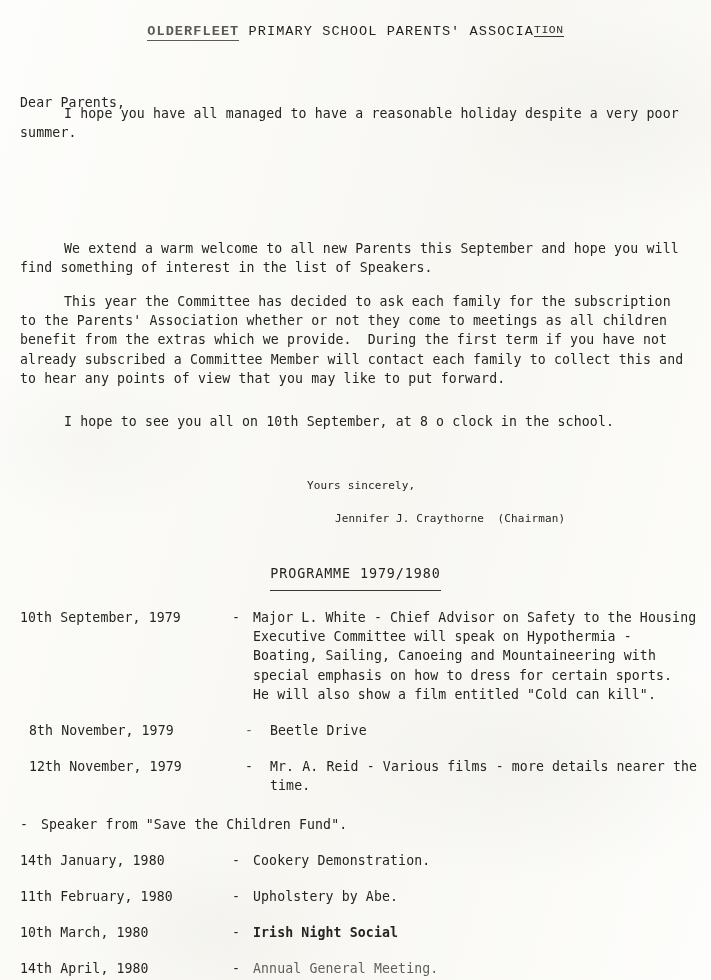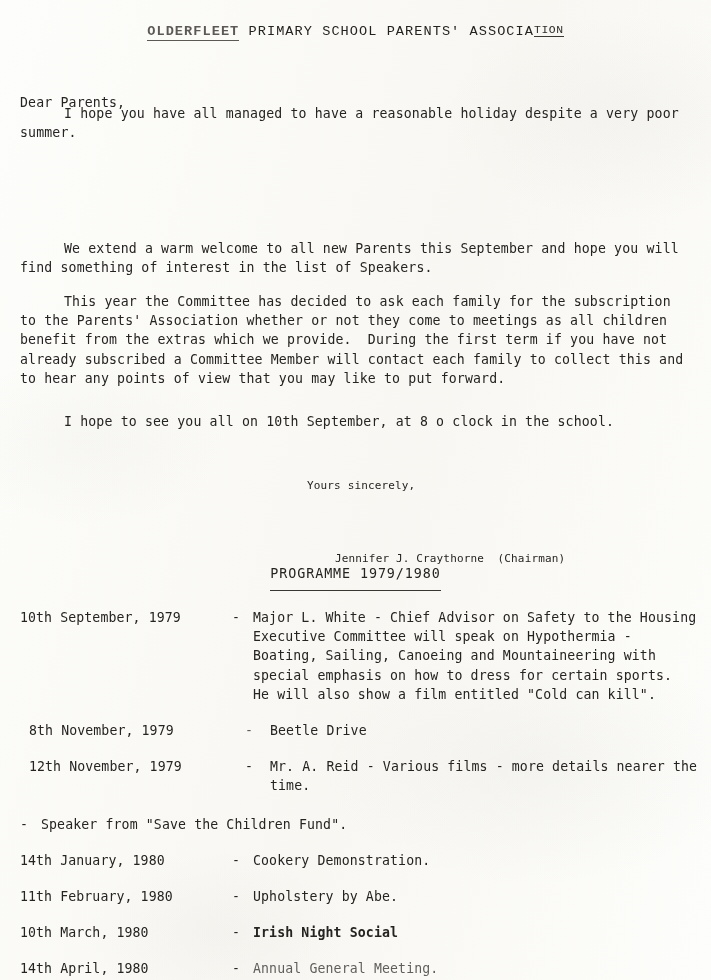--- a/index.html
+++ b/index.html
@@ -171,21 +171,21 @@
   <div class="block typed indent" style="top: 104px;">I hope you have all managed to have a reasonable holiday despite a very poor summer.</div>
 
 
   <div class="block typed indent" style="top: 239px;">We extend a warm welcome to all new Parents this September and hope you will find something of interest in the list of Speakers.</div>
 
   <div class="block typed indent" style="top: 292px;">This year the Committee has decided to ask each family for the subscription to the Parents' Association whether or not they come to meetings as all children benefit from the extras which we provide.  During the first term if you have not already subscribed a Committee Member will contact each family to collect this and to hear any points of view that you may like to put forward.</div>
 
   <div class="block typed indent" style="top: 412px;">I hope to see you all on 10th September, at 8 o clock in the school.</div>
 
   <div class="closing" style="left: 307px; top: 476px;">Yours sincerely,</div>
-  <div class="closing" style="left: 335px; top: 509px; margin-top: 40px;">Jennifer J. Craythorne  (Chairman)</div>
+  <div class="closing" style="left: 335px; top: 509px;">Jennifer J. Craythorne  (Chairman)</div>
 
   <div class="prog-heading">
     <span>PROGRAMME 1979/1980</span>
   </div>
 
   <div class="programme">
 
     <div class="prog-row">
       <div class="prog-date">10th September, 1979</div>
       <div class="prog-dash">-</div>

